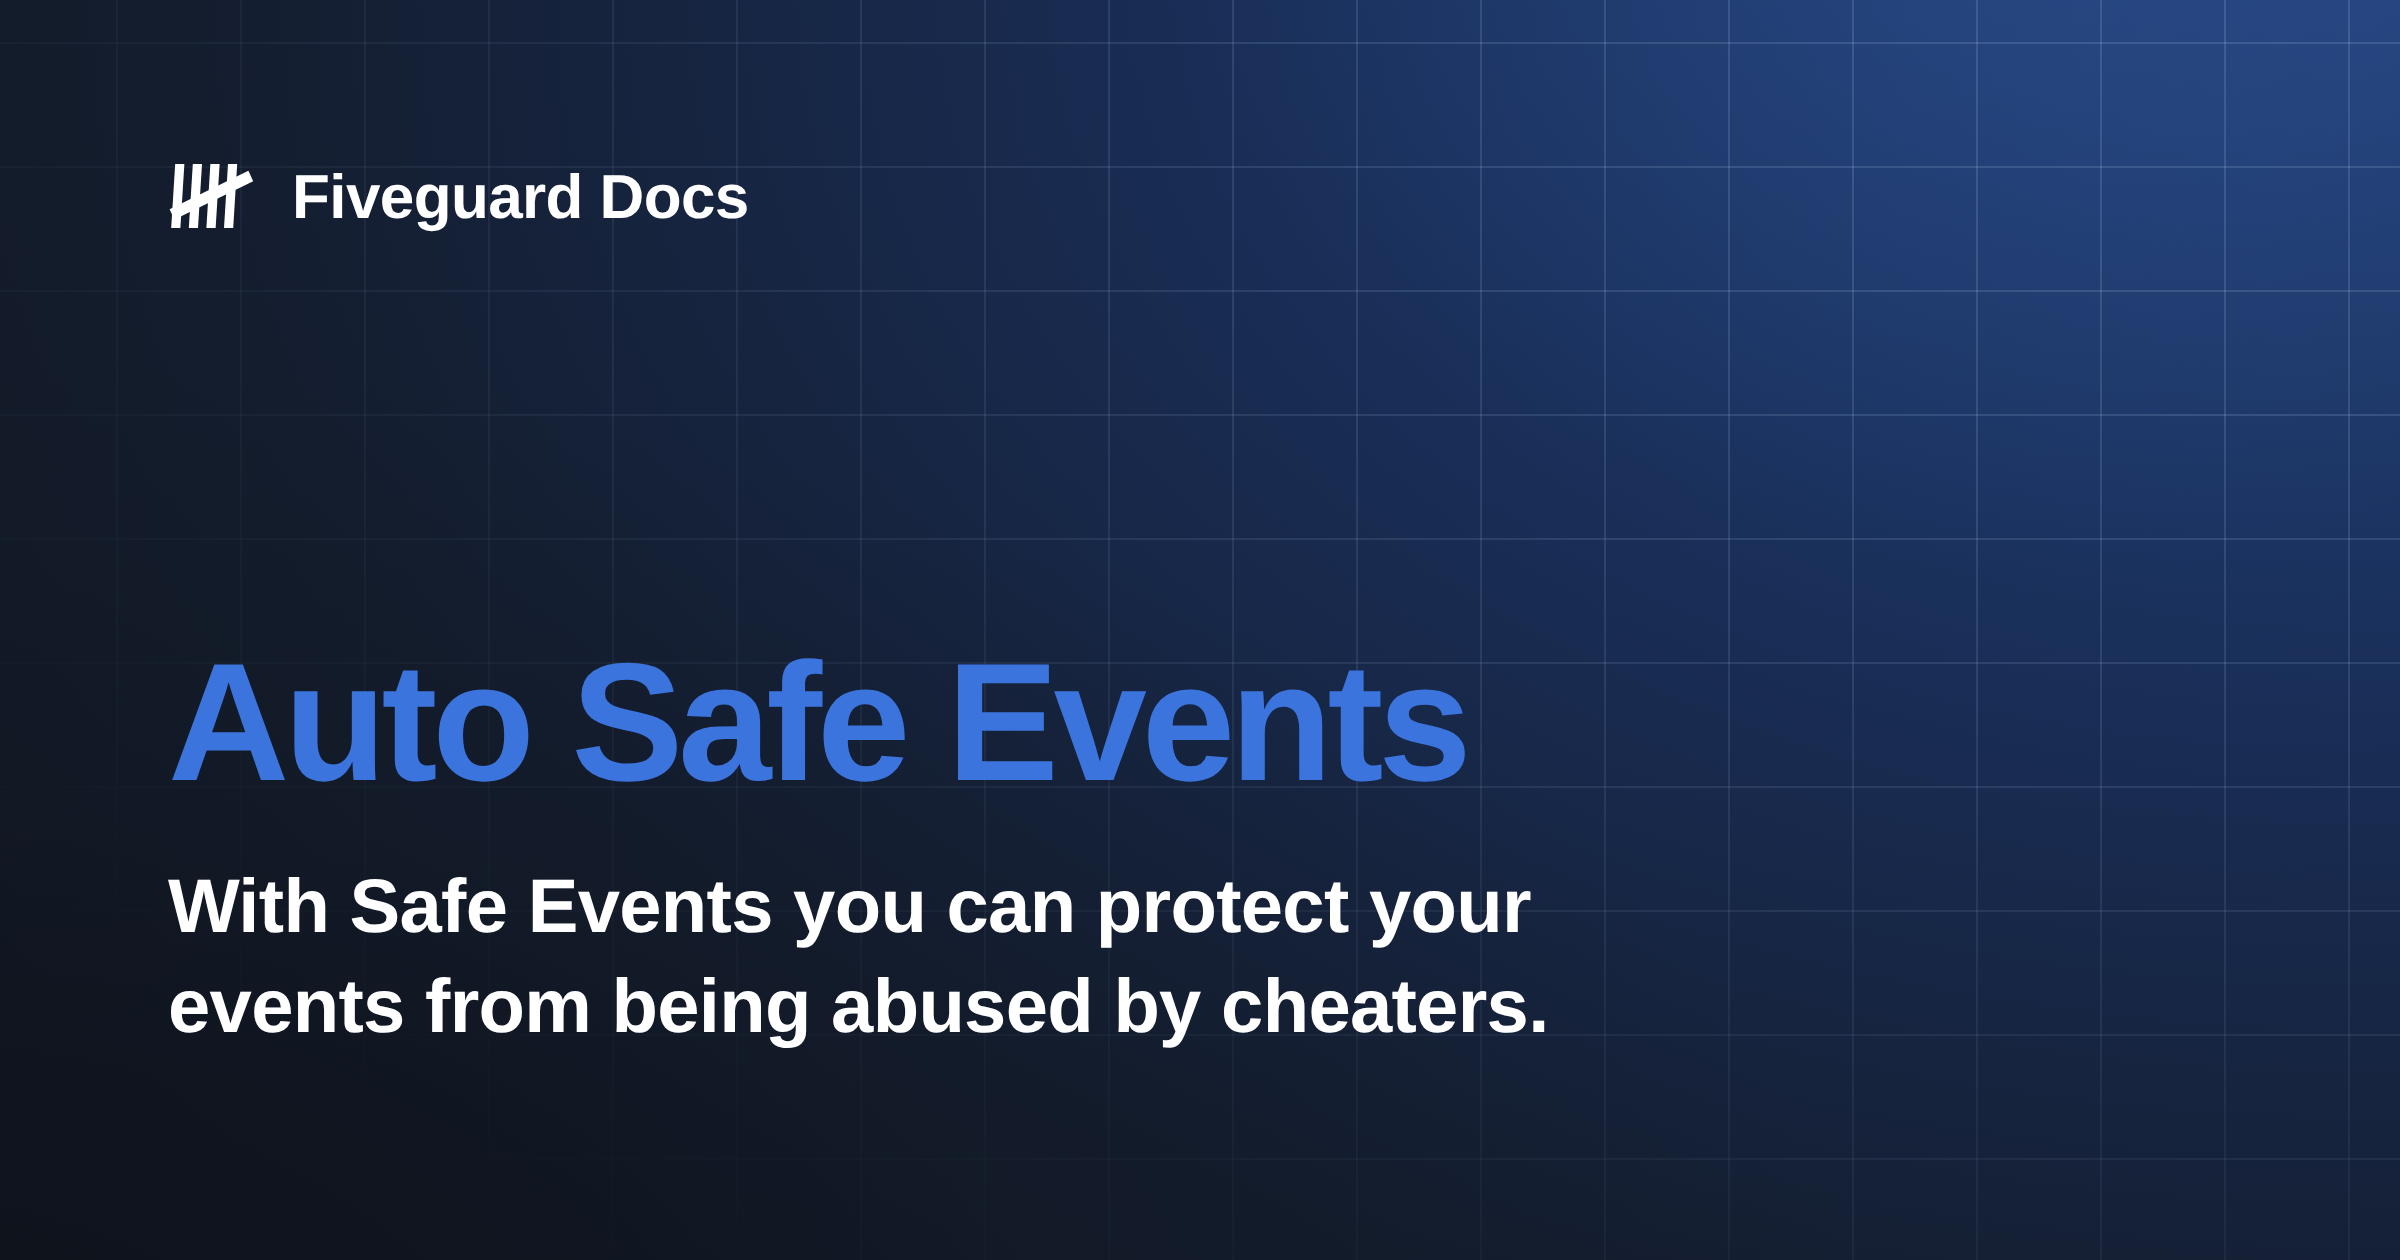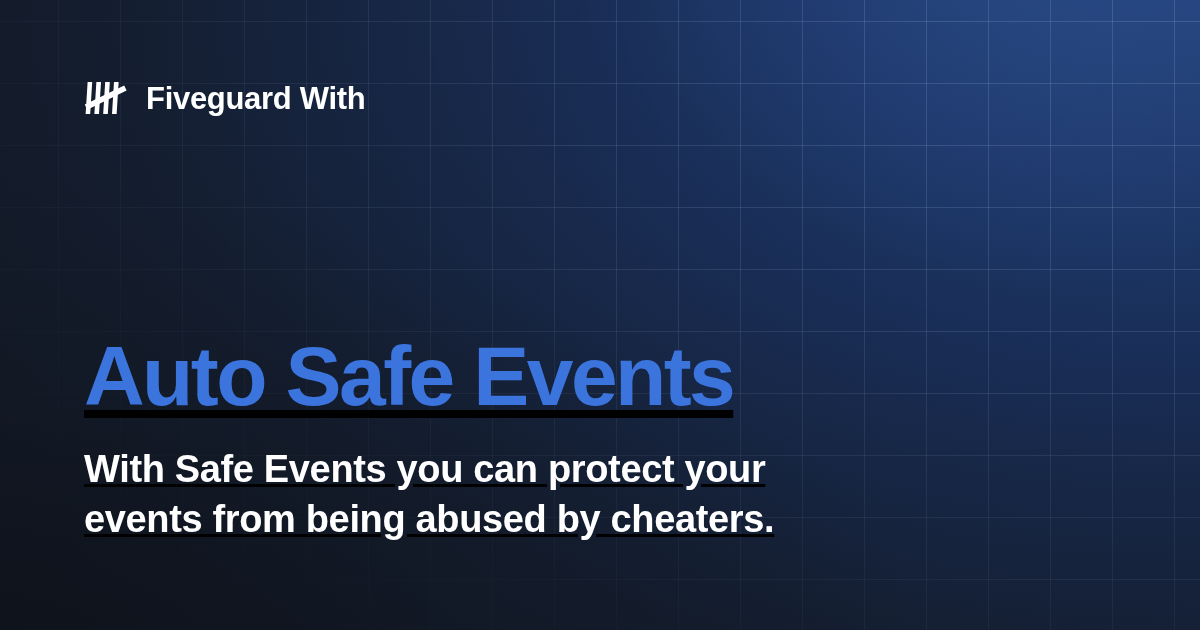--- a/index.html
+++ b/index.html
@@ -112,23 +112,22 @@
     color: #ffffff;
     letter-spacing: -0.3px;
     line-height: 1;
     white-space: nowrap;
   }
 
   
   .hero {
     position: absolute;
     left: 84px;
-    top: 334px;
+    top: 319px;
     width: 840px;
-    text-decoration: underline;
   }
   .hero-title {
     margin: 0;
     font-size: 84px;
     font-weight: bold;
     line-height: 1.02;
     letter-spacing: -2.6px;
     color: #3b74dd;
     white-space: nowrap;
   }
@@ -158,21 +157,21 @@
       <g fill="#ffffff">
 
         <polygon points="3.6,6.0 8.2,6.0 6.2,38.0 1.6,38.0"></polygon>
         <polygon points="12.4,6.0 17.0,6.0 15.0,38.0 10.4,38.0"></polygon>
         <polygon points="21.2,6.0 25.8,6.0 23.8,38.0 19.2,38.0"></polygon>
         <polygon points="30.0,6.0 34.6,6.0 32.6,38.0 28.0,38.0"></polygon>
 
         <polygon points="0.8,28.6 40.2,9.4 42.6,14.6 3.2,33.8"></polygon>
       </g>
     </svg>
-    <span class="brand-name">Fiveguard With</span>
+    <span class="brand-name">Fiveguard Docs</span>
   </div>
 
   <div class="hero">
     <h1 class="hero-title">Auto Safe Events</h1>
     <p class="hero-subtitle">With Safe Events you can protect your events from being abused by cheaters.</p>
   </div>
 
 </div>
 
 </body></html>

